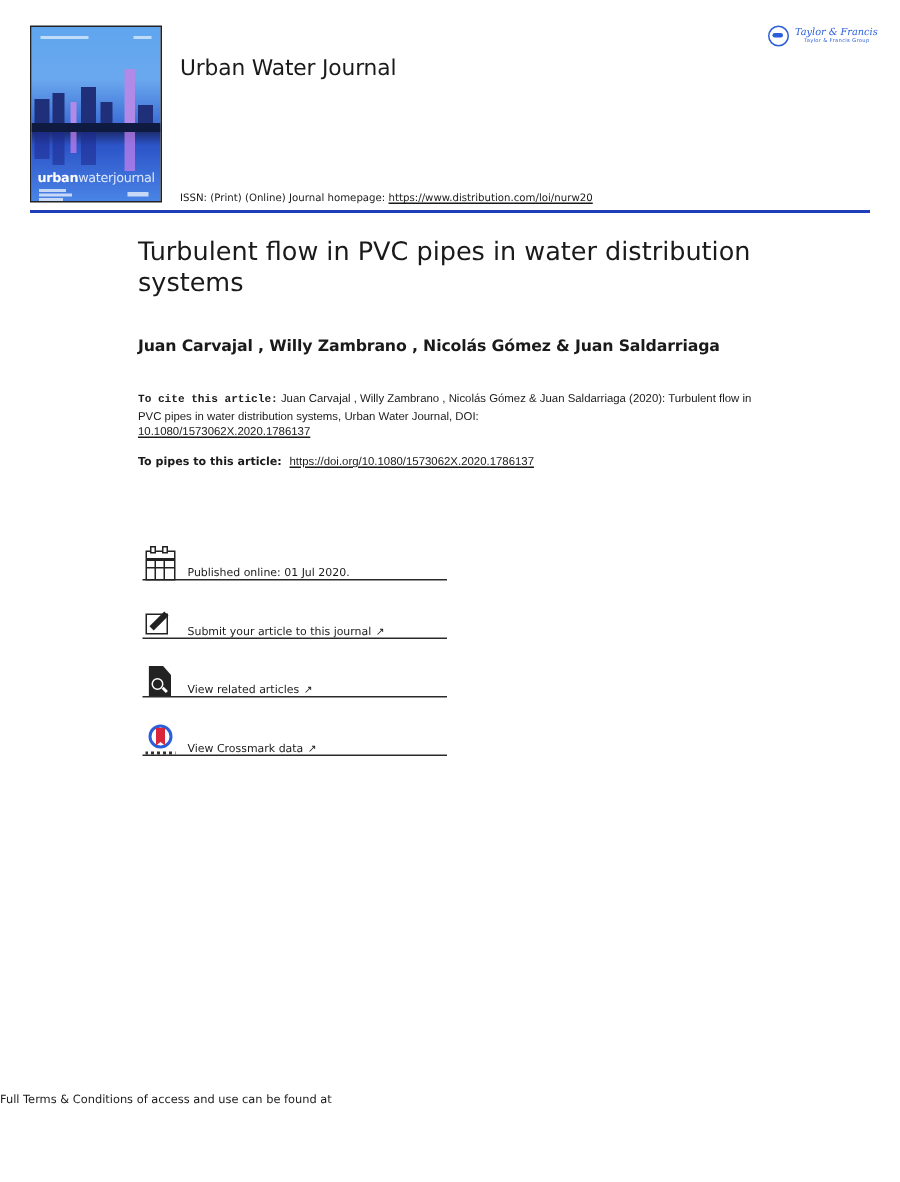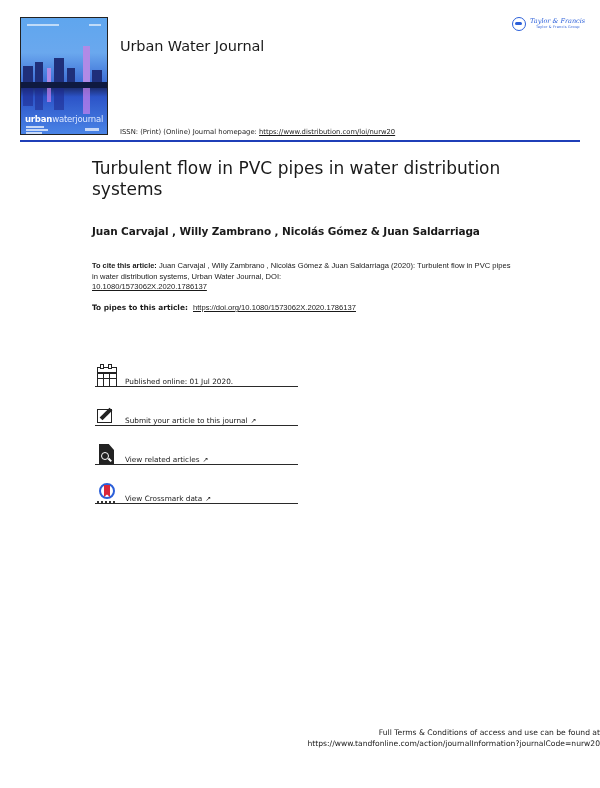--- a/index.html
+++ b/index.html
@@ -56,21 +56,21 @@
     }
 
     .authors {
       position: absolute; left: 92px; top: 225px; font-size: 10.5px; font-weight: bold; color: #1a1a1a; white-space: nowrap; letter-spacing: -0.1px;
     }
 
     .cite {
       position: absolute; left: 92px; top: 261px; width: 420px; font-size: 7.6px; line-height: 10.5px; color: #1a1a1a;
       font-family: "Liberation Sans", sans-serif;
     }
-    .cite b { font-family: Liberation Sans, sans-serif; font-size: 7.4px; text-align: center; }
+    .cite b { font-family: Liberation Mono, monospace; font-size: 7.4px; text-align: center; }
     .cite a { color: #1a1a1a; text-decoration: underline; }
 
     .link-line {
       position: absolute; left: 92px; top: 303px; font-size: 7.6px; color: #1a1a1a; white-space: nowrap;
       font-family: "Liberation Sans", sans-serif;
     }
     .link-line b { font-family: "DejaVu Sans", sans-serif; font-size: 7.4px; }
     .link-line a { color: #1a1a1a; text-decoration: underline; margin-left: 3px; }
 
     .info-list { position: absolute; left: 95px; top: 348px; width: 203px; }
@@ -102,21 +102,21 @@
     .rel .handle { position: absolute; left: 11px; top: 15px; width: 4px; height: 1.5px; background: #fff; transform: rotate(45deg); }
 
     
     .cross .ring { position: absolute; left: 2px; top: 0; width: 16px; height: 16px; border: 2px solid #2b5fd9; border-radius: 50%; background: #fff; }
     .cross .ribbon { position: absolute; left: 7px; top: 2px; width: 6px; height: 12px; background: #d9263a;
       clip-path: polygon(0 0, 100% 0, 100% 100%, 50% 80%, 0 100%); }
     .cross .dots { position: absolute; left: 0; top: 18px; width: 20px; height: 2px;
       background: repeating-linear-gradient(90deg, #333 0 2px, transparent 2px 4px); }
 
     .footer {
-      position: absolute; left: 0; top: 727px; width: 600px; text-align: right; font-size: 7.6px; line-height: 11px; color: #1a1a1a;
+      position: absolute; left: 0; top: 727px; width: 600px; text-align: left; font-size: 7.6px; line-height: 11px; color: #1a1a1a;
     }
   </style>
 </head>
 <body>
 
 <div class="cover">
   <div class="topline"></div>
   <div class="topline2"></div>
   <div class="bld" style="left:2px;width:10px;height:16px;"></div>
   <div class="bld" style="left:14px;width:8px;height:20px;"></div>
@@ -203,14 +203,13 @@
         <div class="ribbon"></div>
         <div class="dots"></div>
     </div>
     <span class="text">View Crossmark data</span>
     <span class="ext">↗</span>
   </div>
 </div>
 
 <div class="footer">
   <div>Full Terms &amp; Conditions of access and use can be found at</div>
-  <div>https://www.tandfonline.com/action/journalInformation?journalCode=nurw20</div>
 </div>
 
 </body></html>

